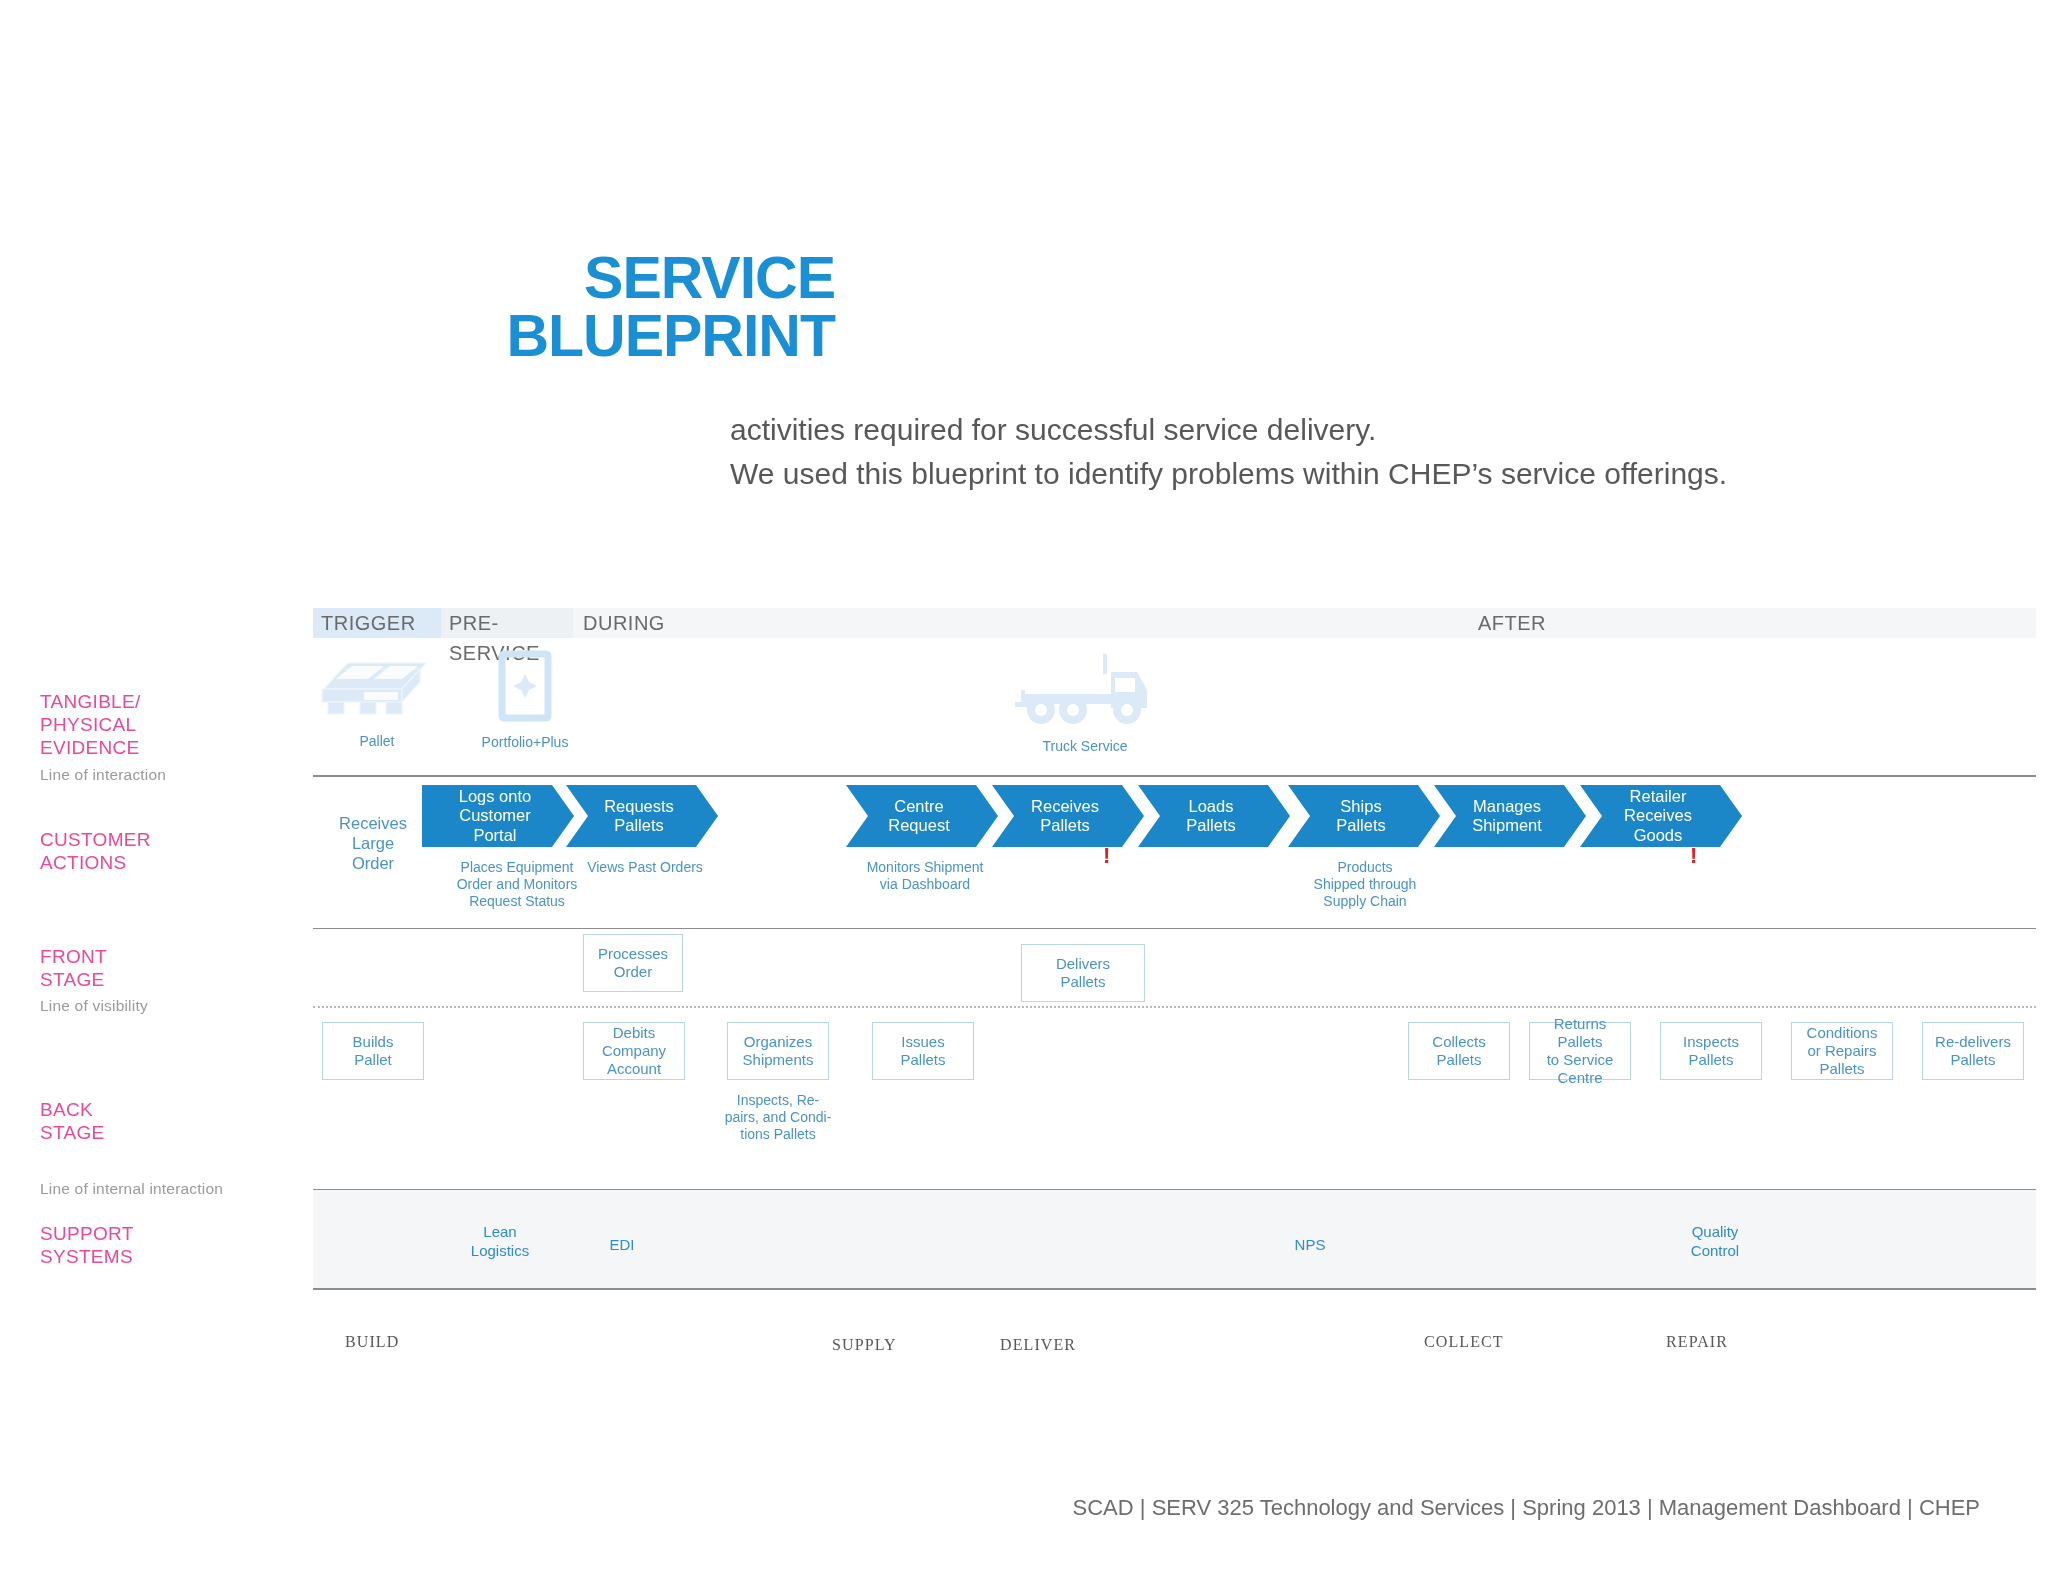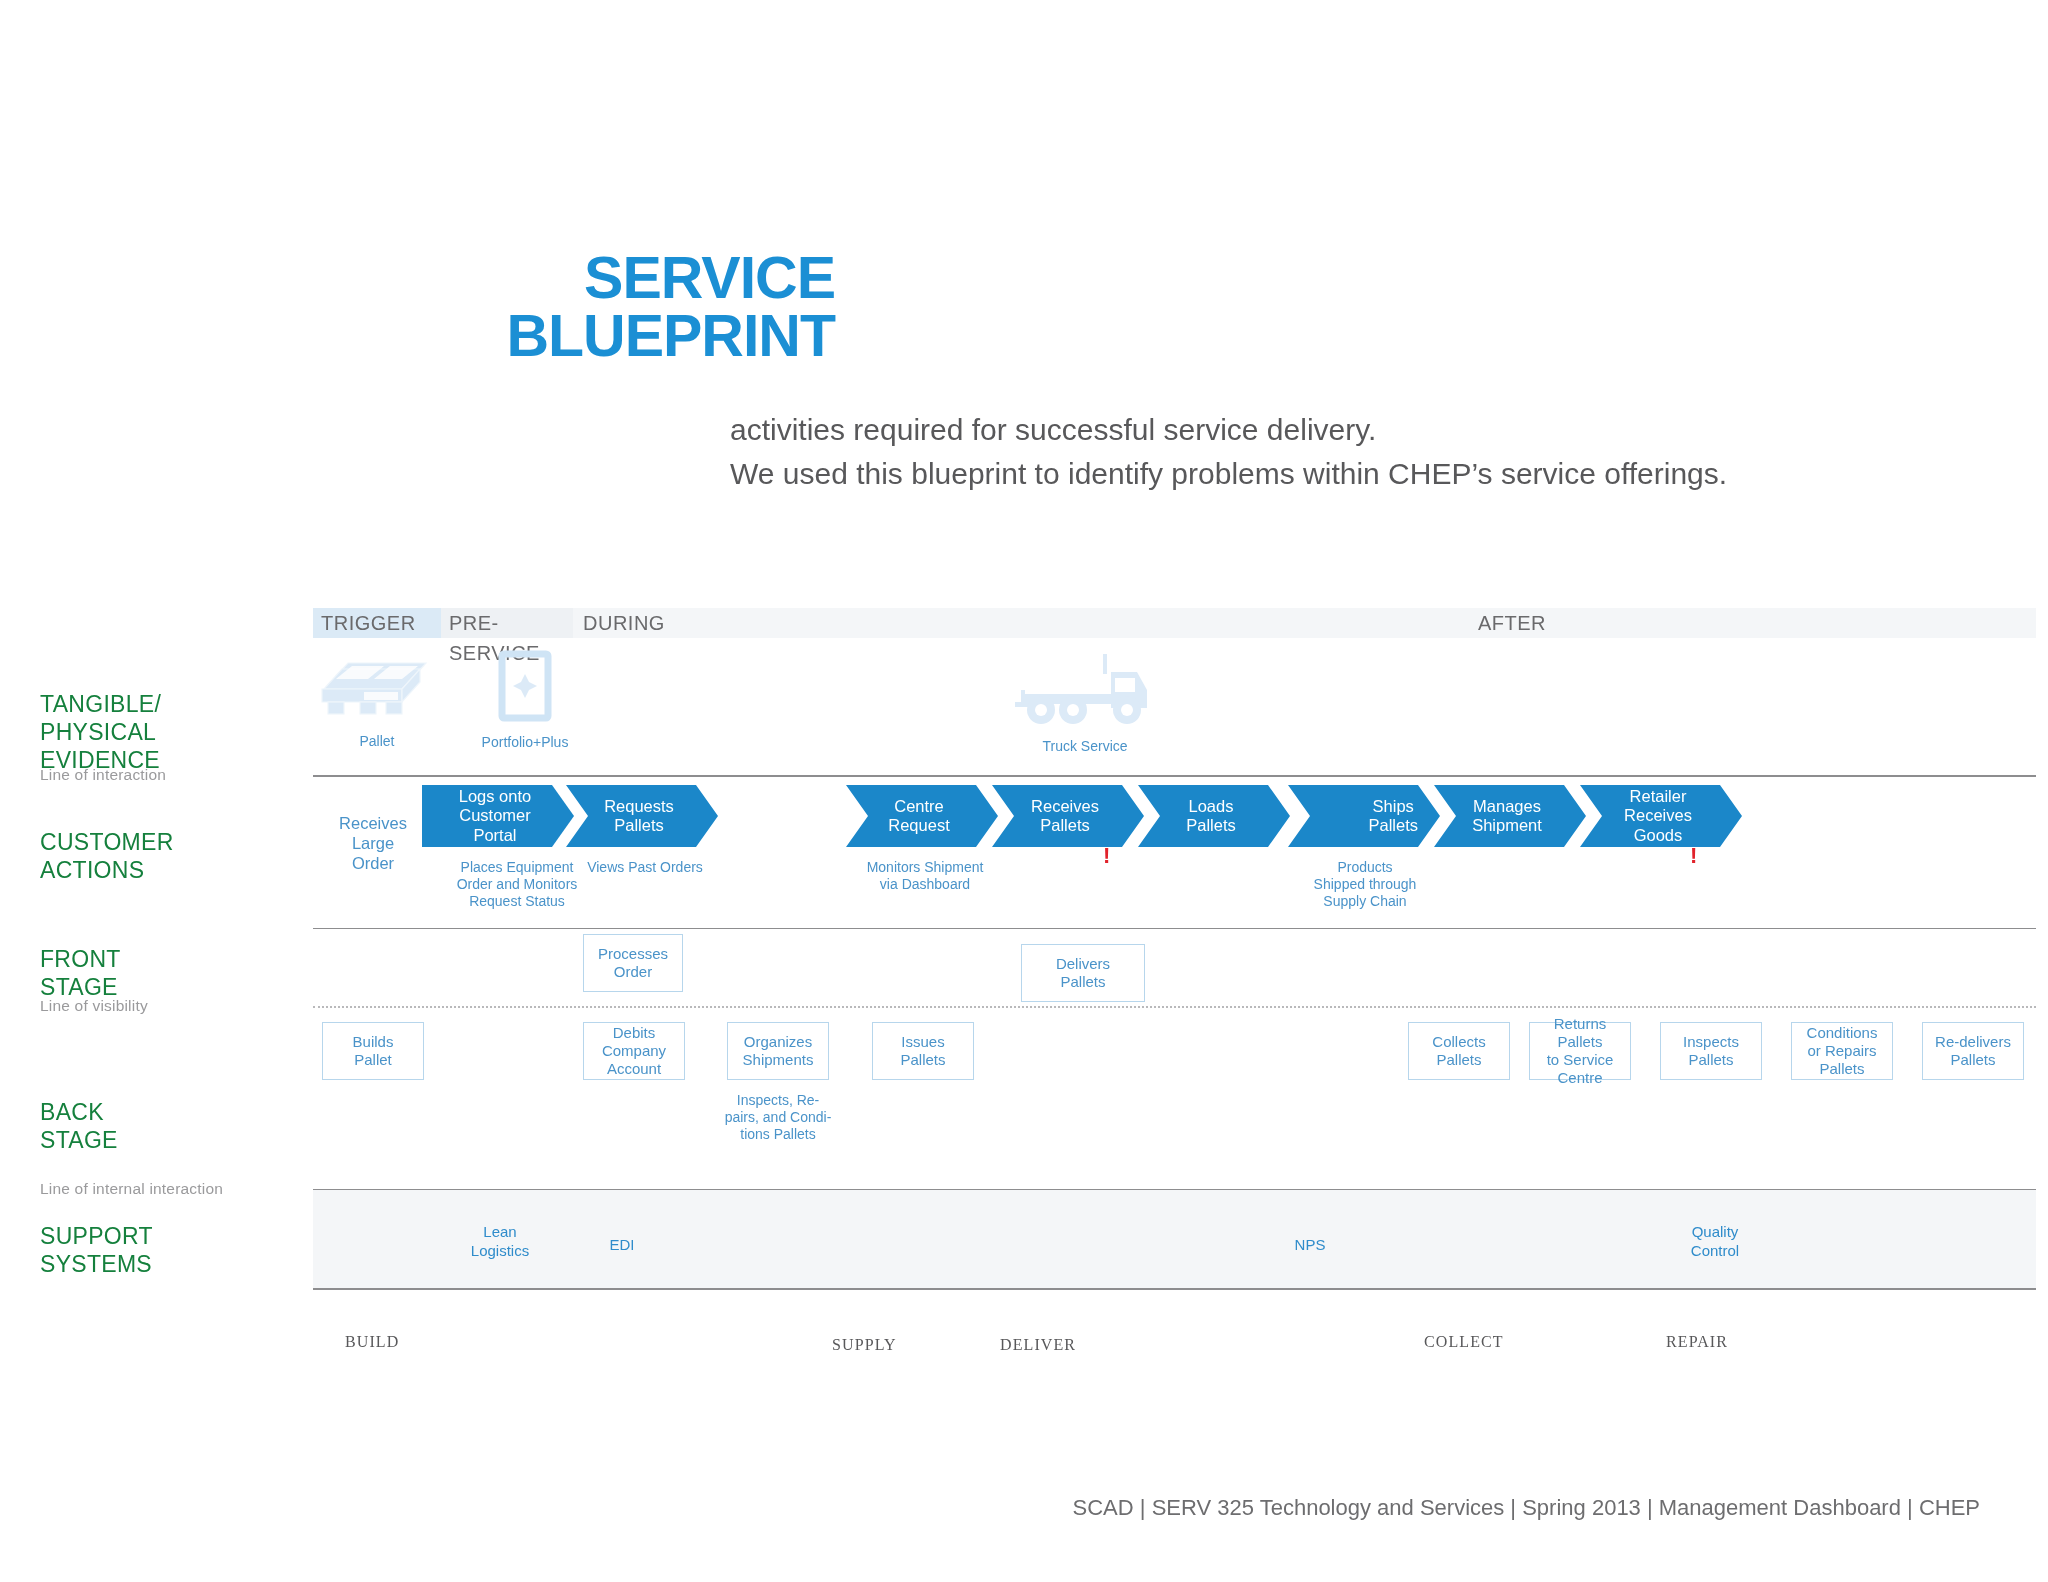--- a/index.html
+++ b/index.html
@@ -80,23 +80,23 @@
   }
   .phase-trigger   { left: 313px; width: 128px; background:#dbeaf6; }
   .phase-pre       { left: 441px; width: 132px; background:#eef1f4; }
   .phase-during    { left: 575px; width: 895px; background:#f4f6f8; }
   .phase-after     { left: 1470px; width: 566px; background:#f4f6f8; }
 
   
   .row-label {
     position: absolute;
     left: 40px;
-    font-size: 23px;
+    font-size: 19px;
     line-height: 1.22;
-    color: #15803d;
+    color: #ec4899;
     letter-spacing: 0.3px;
     width: 250px;
   }
   .line-label {
     position: absolute;
     left: 40px;
     font-size: 15.5px;
     color: #9a9a9c;
     letter-spacing: 0.2px;
   }
@@ -343,21 +343,21 @@
     </div>
   </div>
   <div class="pain-marker" style="left:1103px; top:845px;">!</div>
 
   <div class="chevron" style="left:1138px; top:785px; width:152px;">
     <div>
       <div>Loads</div>
       <div>Pallets</div>
     </div>
   </div>
-  <div class="chevron" style="left:1288px; top:785px; width:152px;justify-content:flex-end;">
+  <div class="chevron" style="left:1288px; top:785px; width:152px;">
     <div>
       <div>Ships</div>
       <div>Pallets</div>
     </div>
   </div>
   <div class="chevron" style="left:1434px; top:785px; width:152px;">
     <div>
       <div>Manages</div>
       <div>Shipment</div>
     </div>

